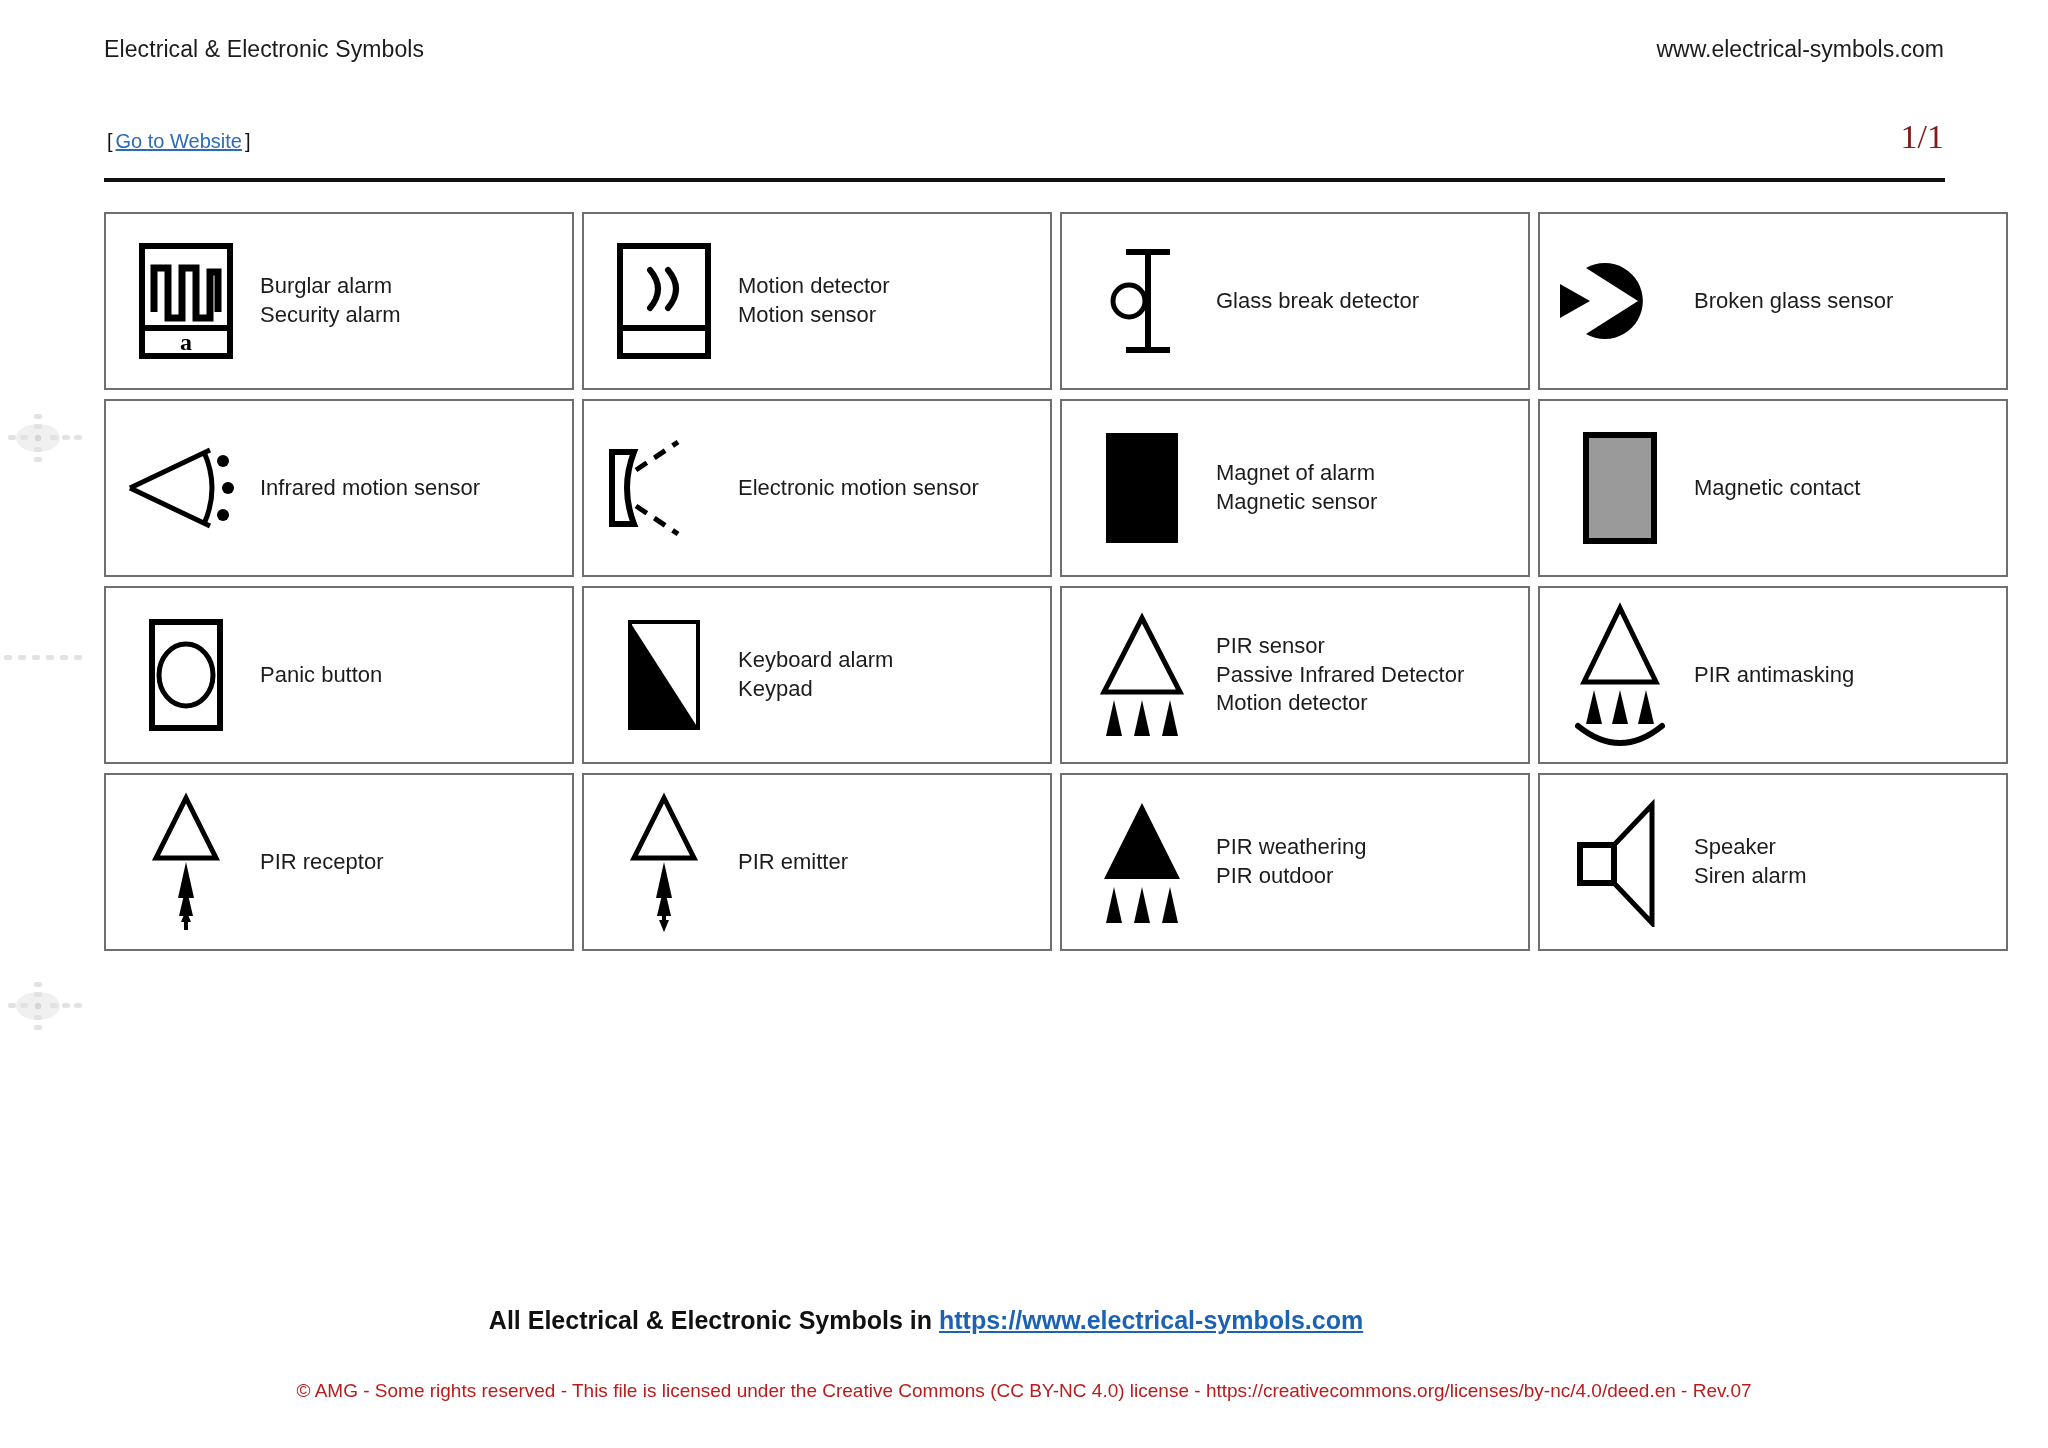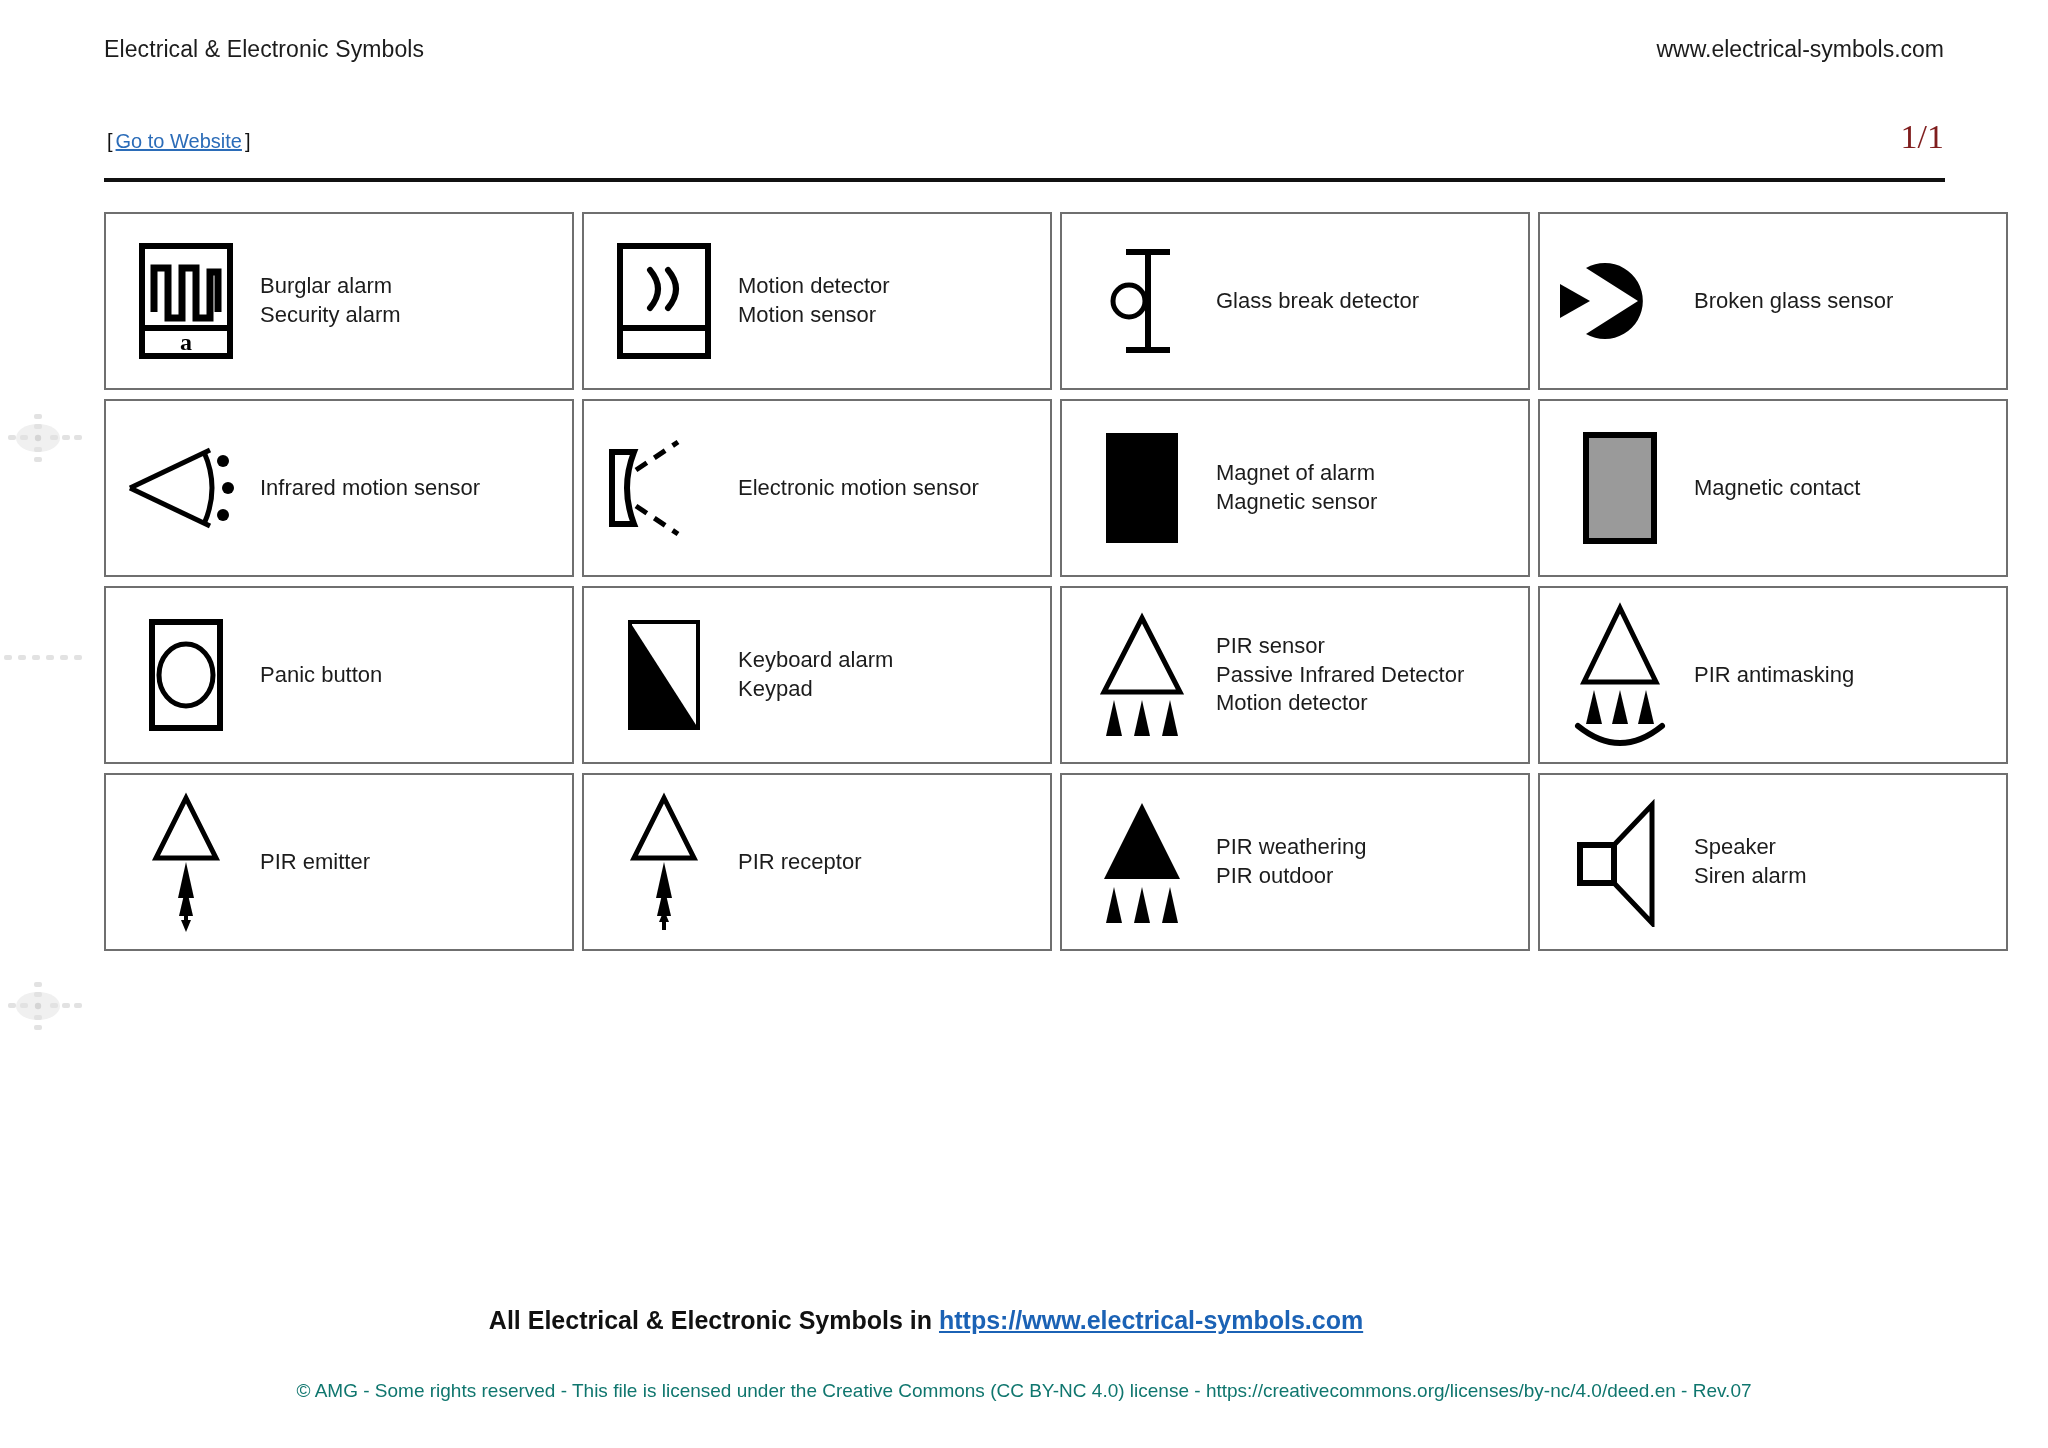--- a/index.html
+++ b/index.html
@@ -131,21 +131,21 @@
     color: #1b62b5;
     text-decoration: underline;
     font-weight: bold;
   }
   .foot2 {
     position: absolute;
     left: 0; top: 1380px;
     width: 2048px;
     text-align: center;
     font-size: 19px;
-    color: #0f766e;
+    color: #b91c1c;
   }
 </style>
 </head>
 <body>
 
 <div class="page">
 
   <svg class="reg-marks" viewBox="0 0 90 1448">
     <g fill="#e2e2e2">
       <ellipse cx="38" cy="438" rx="22" ry="14" fill="#f0f0f0"></ellipse>
@@ -358,41 +358,41 @@
         <div>PIR antimasking</div>
       </div>
     </div>
 
     <div class="cell">
       <div class="sym">
         <svg width="100" height="140" viewBox="0 0 100 140">
           <path d="M50 6 L80 66 L20 66 Z" fill="none" stroke="#000" stroke-width="5" stroke-linejoin="miter"></path>
           <path d="M50 70 L58 106 L42 106 Z" fill="#000"></path>
           <path d="M50 94 L57 124 L43 124 Z" fill="#000"></path>
-          <line x1="50" y1="118" x2="50" y2="132" stroke="#000" stroke-width="4"></line>
-          <path d="M50 140 L55 128 L45 128 Z" fill="#000"></path>
-        </svg>
-      </div>
-      <div class="labels">
-        <div>PIR emitter</div>
+          <line x1="50" y1="138" x2="50" y2="124" stroke="#000" stroke-width="4"></line>
+          <path d="M50 118 L55 130 L45 130 Z" fill="#000"></path>
+        </svg>
+      </div>
+      <div class="labels">
+        <div>PIR receptor</div>
       </div>
     </div>
 
     <div class="cell">
       <div class="sym">
         <svg width="100" height="140" viewBox="0 0 100 140">
           <path d="M50 6 L80 66 L20 66 Z" fill="none" stroke="#000" stroke-width="5" stroke-linejoin="miter"></path>
           <path d="M50 70 L58 106 L42 106 Z" fill="#000"></path>
           <path d="M50 94 L57 124 L43 124 Z" fill="#000"></path>
-          <line x1="50" y1="138" x2="50" y2="124" stroke="#000" stroke-width="4"></line>
-          <path d="M50 118 L55 130 L45 130 Z" fill="#000"></path>
-        </svg>
-      </div>
-      <div class="labels">
-        <div>PIR receptor</div>
+          <line x1="50" y1="118" x2="50" y2="132" stroke="#000" stroke-width="4"></line>
+          <path d="M50 140 L55 128 L45 128 Z" fill="#000"></path>
+        </svg>
+      </div>
+      <div class="labels">
+        <div>PIR emitter</div>
       </div>
     </div>
 
     <div class="cell">
       <div class="sym">
         <svg width="112" height="130" viewBox="0 0 112 130">
           <path d="M56 6 L94 82 L18 82 Z" fill="#000"></path>
           <path d="M28 90 L36 126 L20 126 Z" fill="#000"></path>
           <path d="M56 90 L64 126 L48 126 Z" fill="#000"></path>
           <path d="M84 90 L92 126 L76 126 Z" fill="#000"></path>

